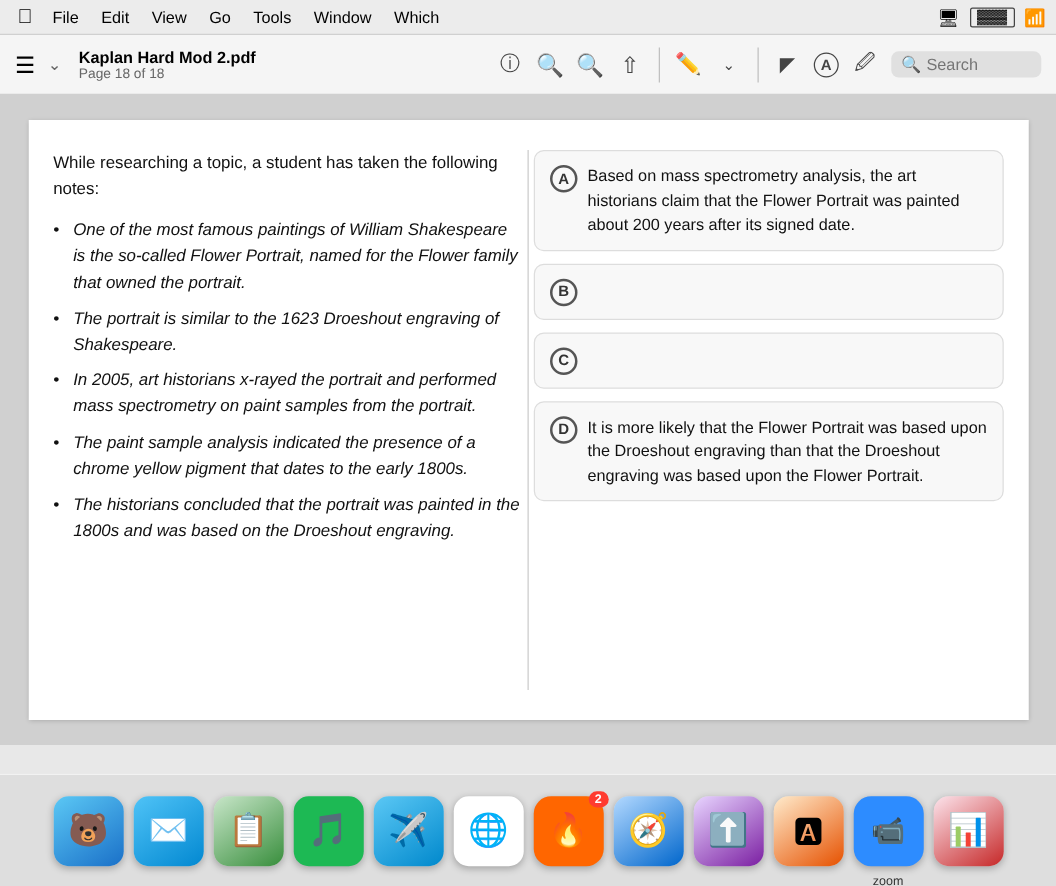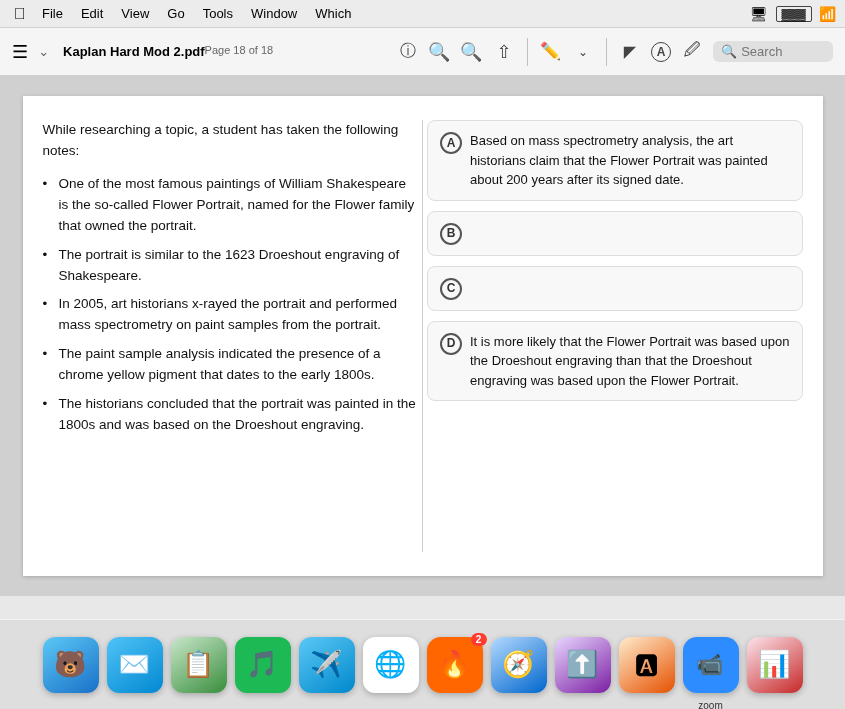--- a/index.html
+++ b/index.html
@@ -44,31 +44,31 @@
       background: #f5f5f5;
       height: 48px;
       display: flex;
       align-items: center;
       padding: 0 12px;
       border-bottom: 1px solid #d0d0d0;
       gap: 6px;
     }
     .toolbar-left {
       display: flex;
+      flex-direction: column;
       margin-right: auto;
     }
     .doc-title {
       font-size: 13px;
       font-weight: 600;
       color: #000;
     }
     .doc-subtitle {
       font-size: 11px;
       color: #666;
-      text-align: right;
     }
     .toolbar-icons {
       display: flex;
       align-items: center;
       gap: 10px;
     }
     .tb-icon {
       width: 22px;
       height: 22px;
       display: flex;
@@ -128,20 +128,21 @@
 
     .bullet-list {
       list-style: none;
       padding: 0;
       margin-left: 0;
     }
     .bullet-list li {
       margin-bottom: 8px;
       padding-left: 16px;
       position: relative;
+      font-style: italic;
     }
     .bullet-list li::before {
       content: "•";
       position: absolute;
       left: 0;
       top: 0;
     }
 
     .answer-choice {
       background: #f8f8f8;

